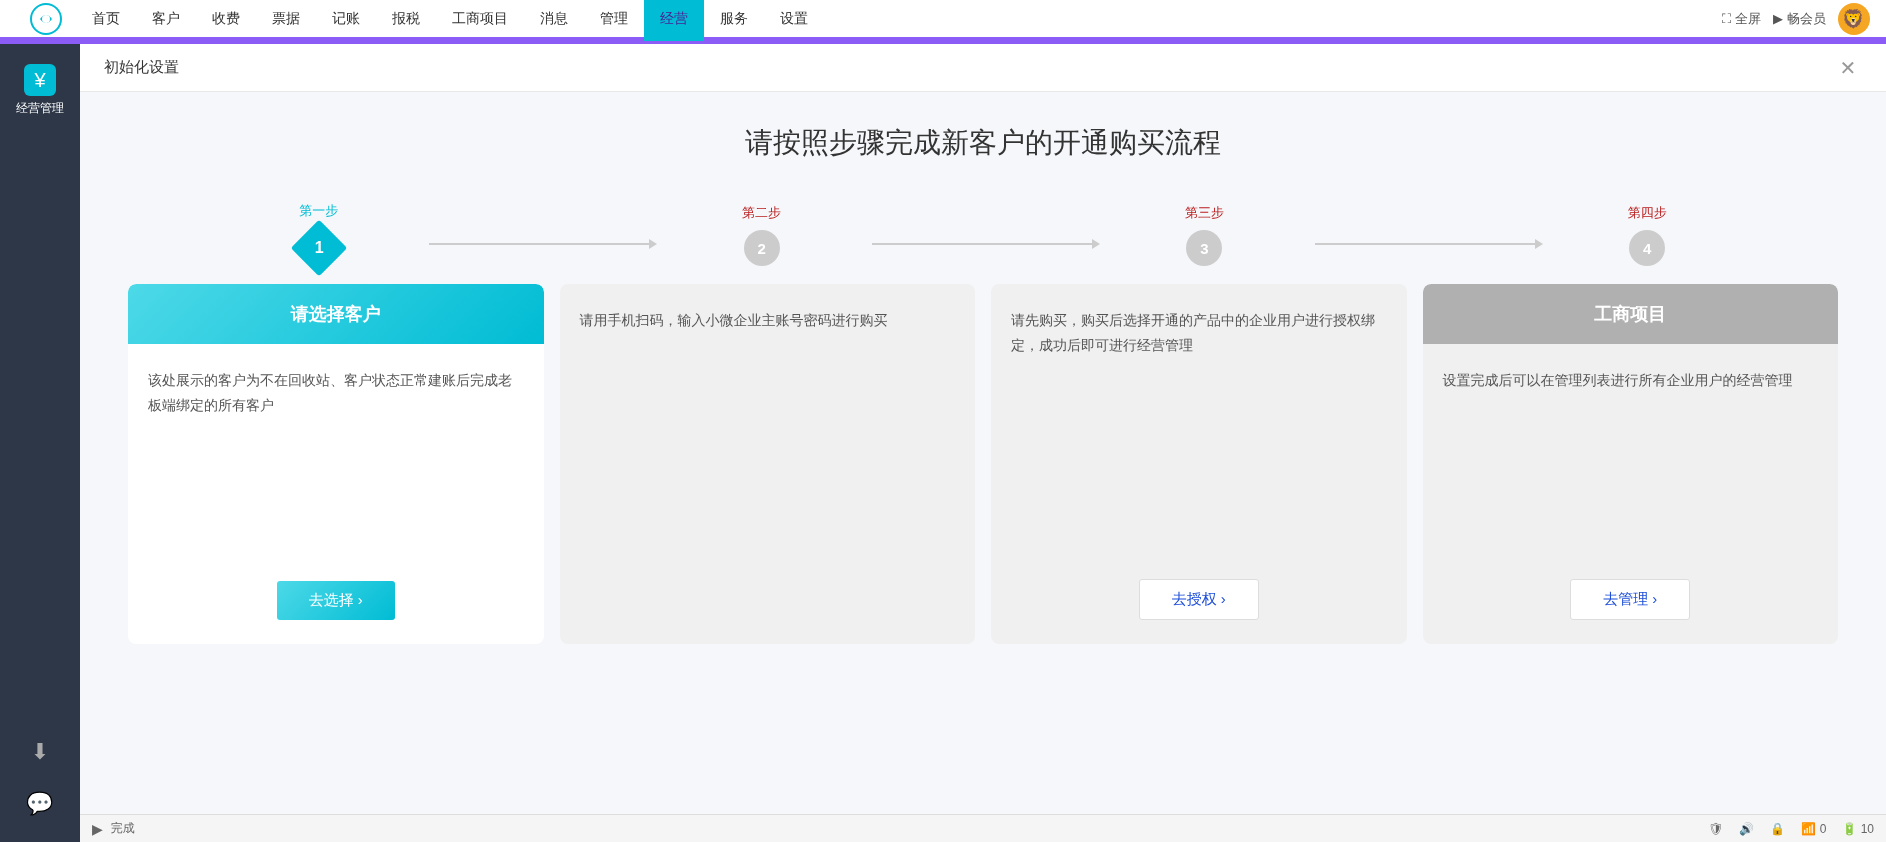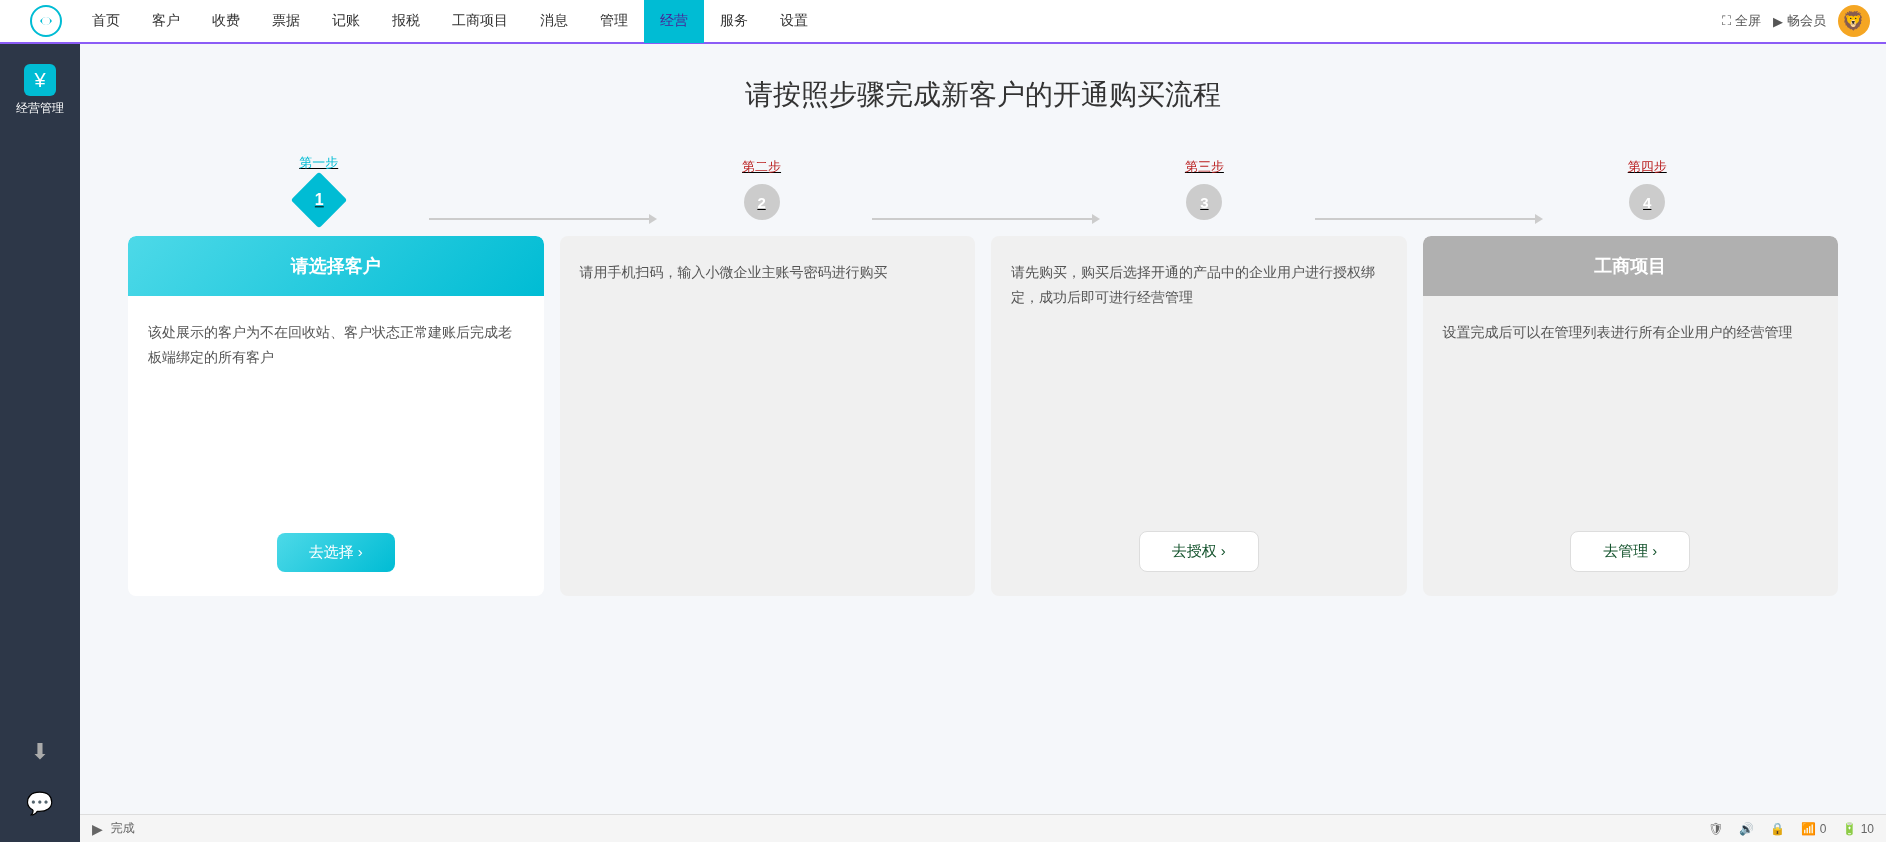--- a/index.html
+++ b/index.html
@@ -4,21 +4,21 @@
   <style>
     * { box-sizing: border-box; margin: 0; padding: 0; }
     body { font-family: 'Microsoft YaHei', Arial, sans-serif; background: #f0f2f5; width: 1886px; height: 842px; overflow: hidden; display: flex; flex-direction: column; }
 
     
     .top-nav {
       height: 44px;
       background: #fff;
       display: flex;
       align-items: center;
-      border-bottom: 2px solid #8b5cf6;
+      border-bottom: 7px solid #8b5cf6;
       padding: 0 16px;
       flex-shrink: 0;
     }
     .top-nav .logo {
       width: 60px;
       display: flex;
       align-items: center;
       justify-content: center;
     }
     .nav-items {
@@ -223,34 +223,34 @@
       flex: 1;
     }
     .card-footer {
       padding: 16px 20px 24px;
       display: flex;
       justify-content: center;
     }
     .action-btn {
       padding: 10px 32px;
       border: none;
-      border-radius: 8px;
+      border-radius: 3px;
       font-size: 15px;
       cursor: pointer;
       display: flex;
       align-items: center;
       gap: 6px;
     }
     .action-btn.primary {
       background: linear-gradient(135deg, #4dd9e8, #00bcd4);
       color: #fff;
     }
     .action-btn.secondary {
       background: #fff;
-      color: #14532d;
+      color: #1d4ed8;
       border: 1px solid #ddd;
     }
 
     
     .status-bar {
       height: 28px;
       background: #f5f5f5;
       border-top: 1px solid #ddd;
       display: flex;
       align-items: center;
@@ -266,25 +266,24 @@
       align-items: center;
       gap: 16px;
     }
     .status-bar-icon {
       font-size: 14px;
     }
 
     
     .steps-row {
       display: flex;
-      align-items: flex-end;
+      align-items: center;
       width: 100%;
       padding: 0 80px;
       margin-bottom: 16px;
-      text-decoration: underline;
     }
     .step-item {
       display: flex;
       flex-direction: column;
       align-items: center;
       flex: 1;
     }
     .step-num-label {
       font-size: 13px;
       color: #b91c1c;
@@ -353,20 +352,24 @@
       <span>经营管理</span>
     </div>
     <div class="sidebar-bottom">
       <div class="sidebar-bottom-item">⬇</div>
       <div class="sidebar-bottom-item">💬</div>
     </div>
   </div>
 
   <div class="content-area">
 
+    <div class="page-header">
+      <span>初始化设置</span>
+      <div class="close-btn">✕</div>
+    </div>
 
     <div class="flow-content">
       <div class="flow-title">请按照步骤完成新客户的开通购买流程</div>
 
       <div class="steps-row">
 
         <div class="step-item">
           <div class="step-num-label s-active">第一步</div>
           <div style="width:40px;height:40px;background:#00bcd4;transform:rotate(45deg);display:flex;align-items:center;justify-content:center;position:relative;z-index:2;border-radius:3px;">
             <span style="transform:rotate(-45deg);color:#fff;font-weight:bold;font-size:16px;">1</span>

